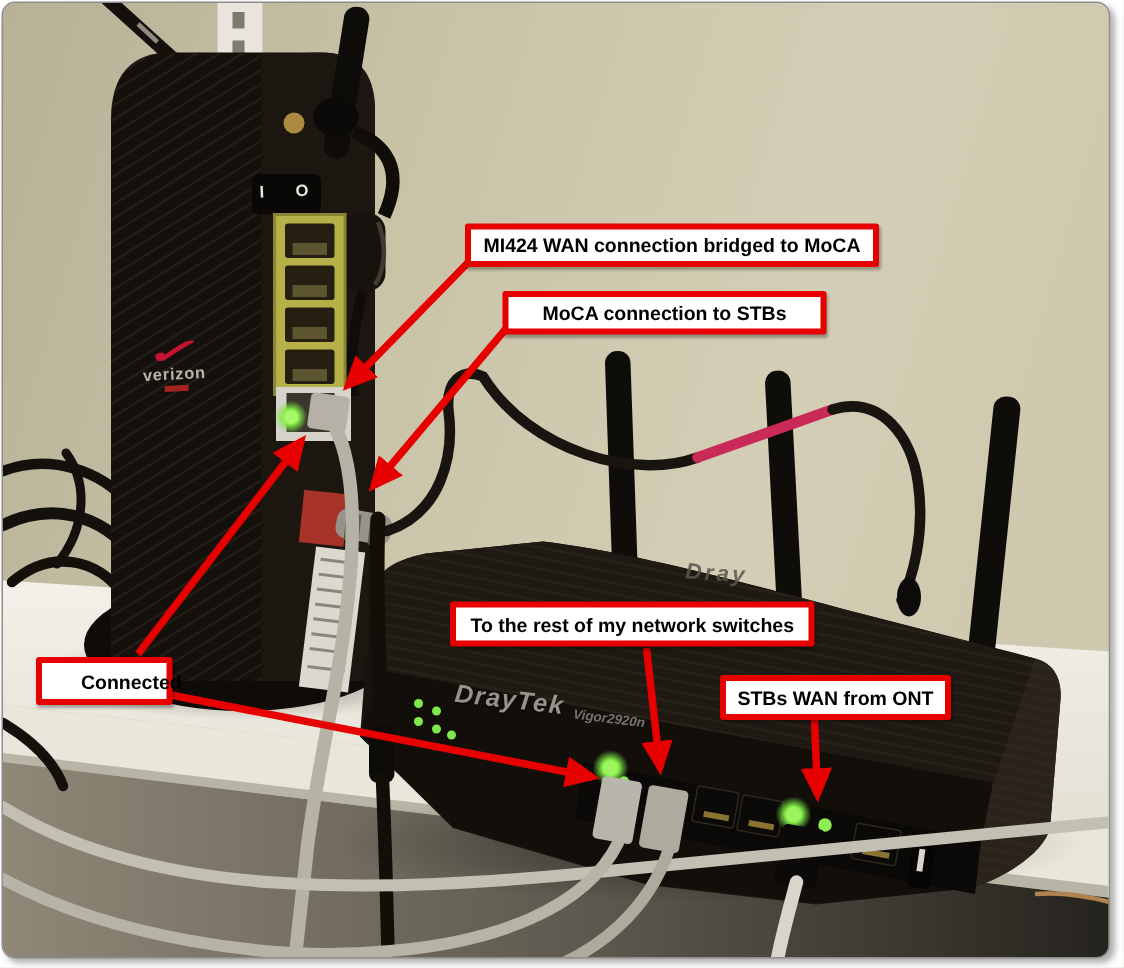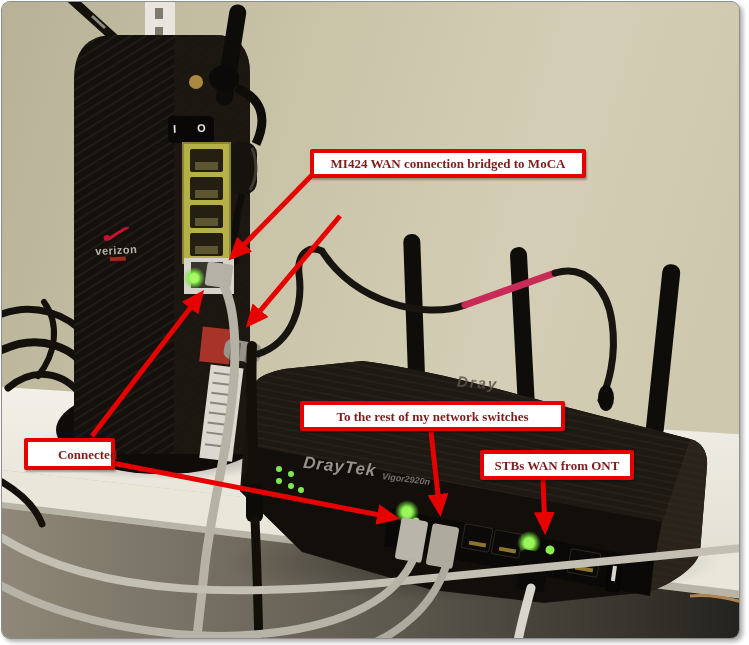--- a/index.html
+++ b/index.html
@@ -4,23 +4,23 @@
 <style>
   html,body{margin:0;padding:0;background:#ffffff;}
   .stage{position:relative;width:749px;height:645px;background:#ffffff;overflow:hidden;
          font-family:"Liberation Sans", sans-serif;}
   .photo{position:absolute;left:1px;top:1px;width:737px;height:636px;
          border:1px solid #8d8d8d;border-radius:9px;overflow:hidden;
          box-shadow:3px 3px 4px rgba(110,110,110,.55);background:#c9c3a8;}
   .layer{position:absolute;left:0;top:0;width:749px;height:645px;}
   
   .anno{position:absolute;box-sizing:border-box;background:#ffffff;border:4px solid #e60000;
-        border-radius:2px;color:#7f1d1d;font-weight:bold;font-size:13px;line-height:1;
+        border-radius:2px;color:#000000;font-weight:bold;font-size:13px;line-height:1;
         display:flex;align-items:center;justify-content:center;white-space:nowrap;
-        box-shadow:1px 2px 2px rgba(0,0,0,.3);z-index:30;font-family:Liberation Serif, serif;}
+        box-shadow:1px 2px 2px rgba(0,0,0,.3);z-index:30;}
   
   .devtext{position:absolute;z-index:12;white-space:nowrap;}
   .vz-logo{left:93px;top:226px;transform:rotate(-3deg);text-align:center;}
   .vz-check{display:block;color:#c41230;font-size:22px;font-weight:bold;
             transform:scaleX(1.9) skewX(-12deg);line-height:14px;height:16px;}
   .vz-word{display:block;color:#b9b2a8;font-size:11px;font-weight:bold;letter-spacing:.5px;line-height:12px;}
   .vz-bar{display:block;margin:1px auto 0 14px;width:16px;height:4px;background:#a6241f;}
   .dt-logo{left:301px;top:455px;transform:rotate(6.5deg);color:#97928a;
            font-size:17px;font-weight:bold;font-style:italic;letter-spacing:1px;
            text-shadow:0 1px 1px rgba(0,0,0,.6);}
@@ -245,18 +245,19 @@
     <span class="vz-check">✓</span>
     <span class="vz-word">verizon</span>
     <span class="vz-bar"></span>
   </div>
   <div class="devtext pw-switch">I O</div>
   <div class="devtext dt-top">Dray</div>
   <div class="devtext dt-logo">DrayTek</div>
   <div class="devtext dt-model">Vigor2920n</div>
 
   <div class="anno" style="left:308px;top:147px;width:276px;height:29px;">MI424 WAN connection bridged to MoCA</div>
+  <div class="anno" style="left:333px;top:192px;width:216px;height:29px;">MoCA connection to STBs</div>
   <div class="anno" style="left:22px;top:436px;width:91px;height:32px;padding-left:36px;">Connected</div>
-  <div class="anno" style="left:298px;top:399px;width:265px;height:30px;">To the rest of my network switches</div>
+  <div class="anno" style="left:298px;top:399px;width:243px;height:30px;">To the rest of my network switches</div>
   <div class="anno" style="left:478px;top:448px;width:154px;height:30px;">STBs WAN from ONT</div>
 
  </div>
 </div>
 
 </body></html>

